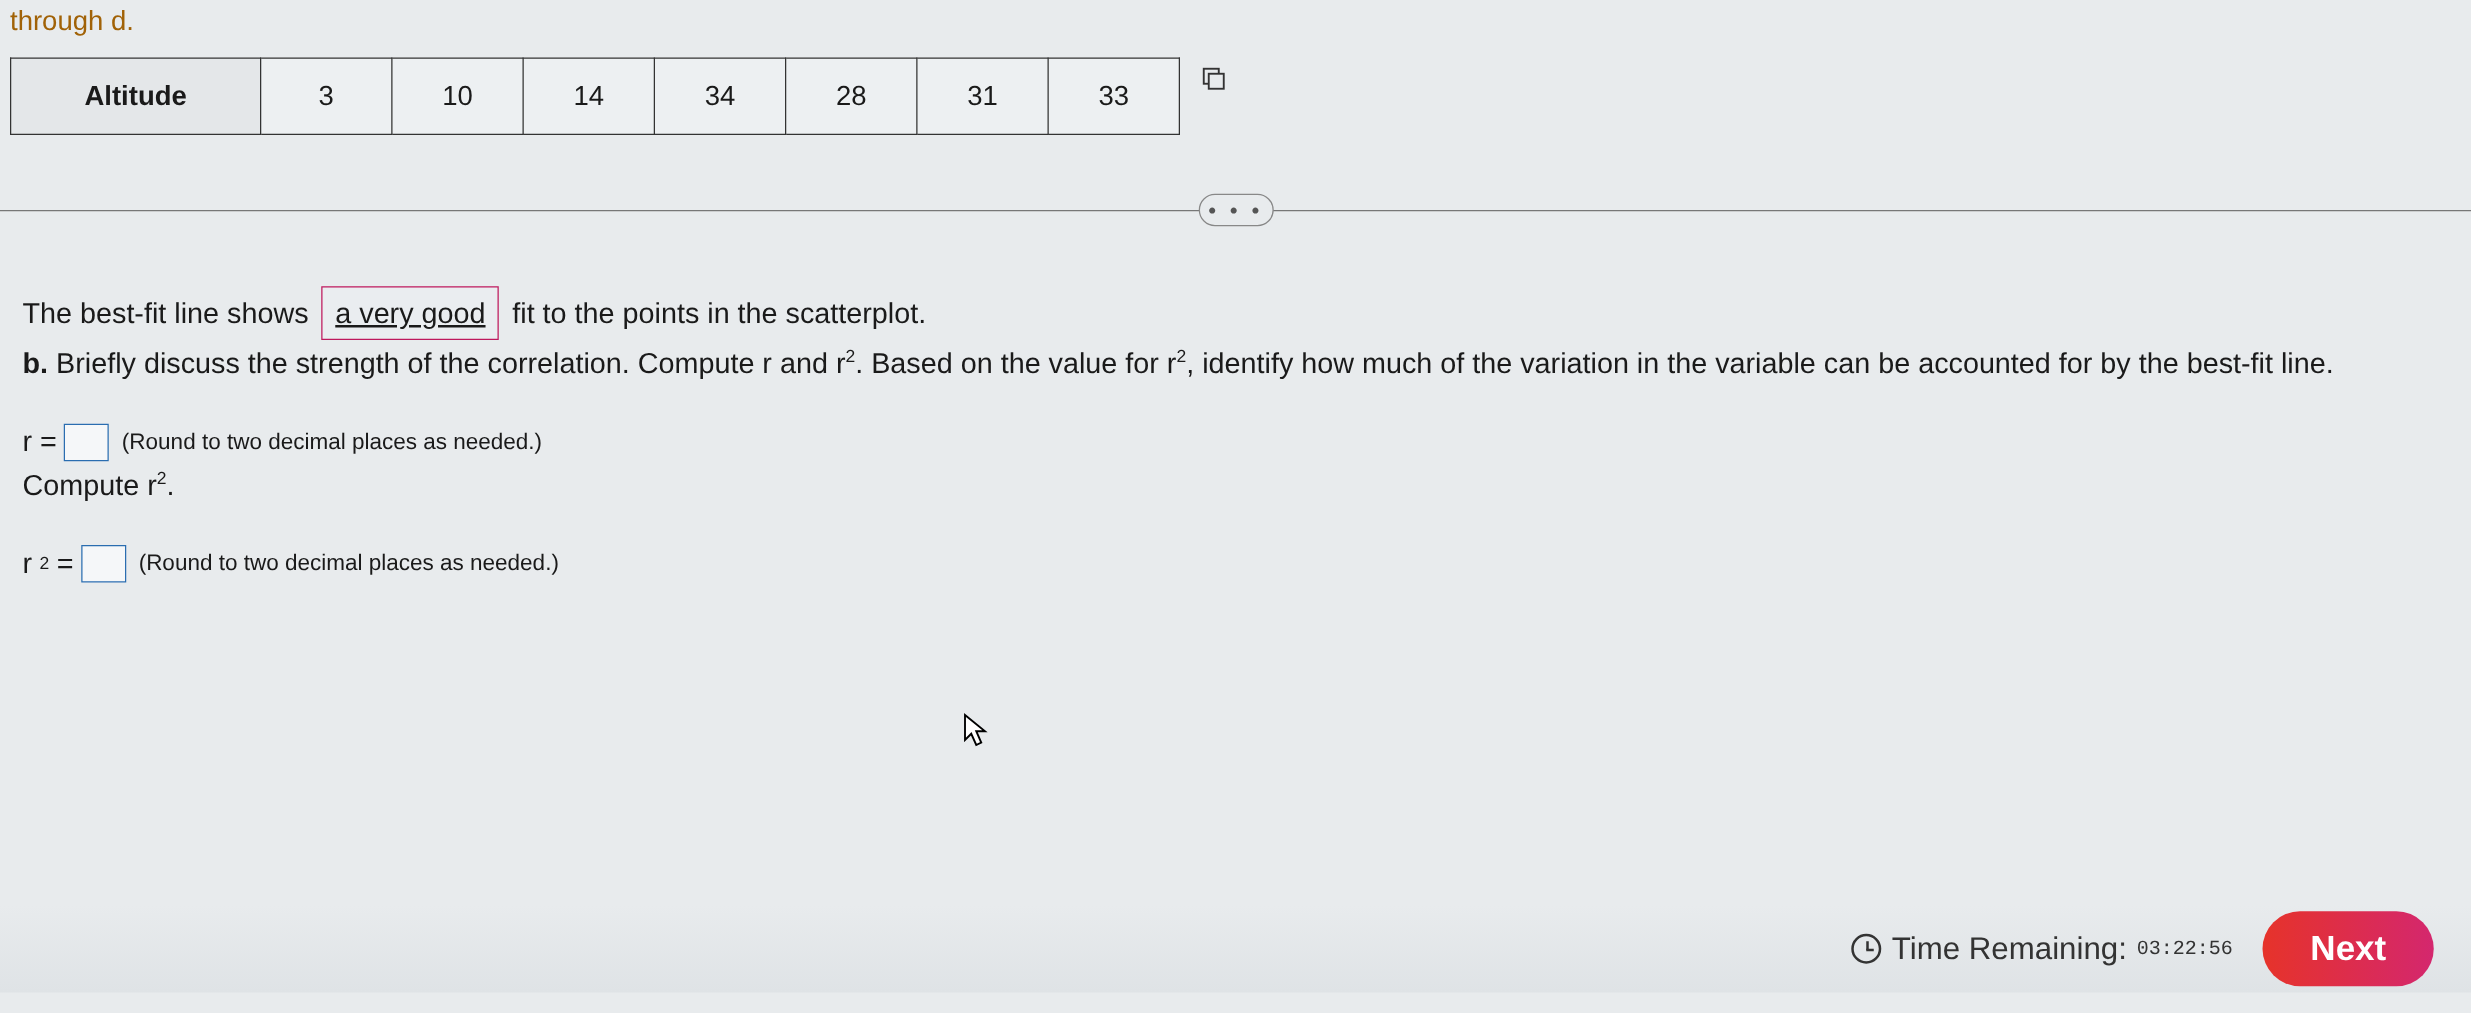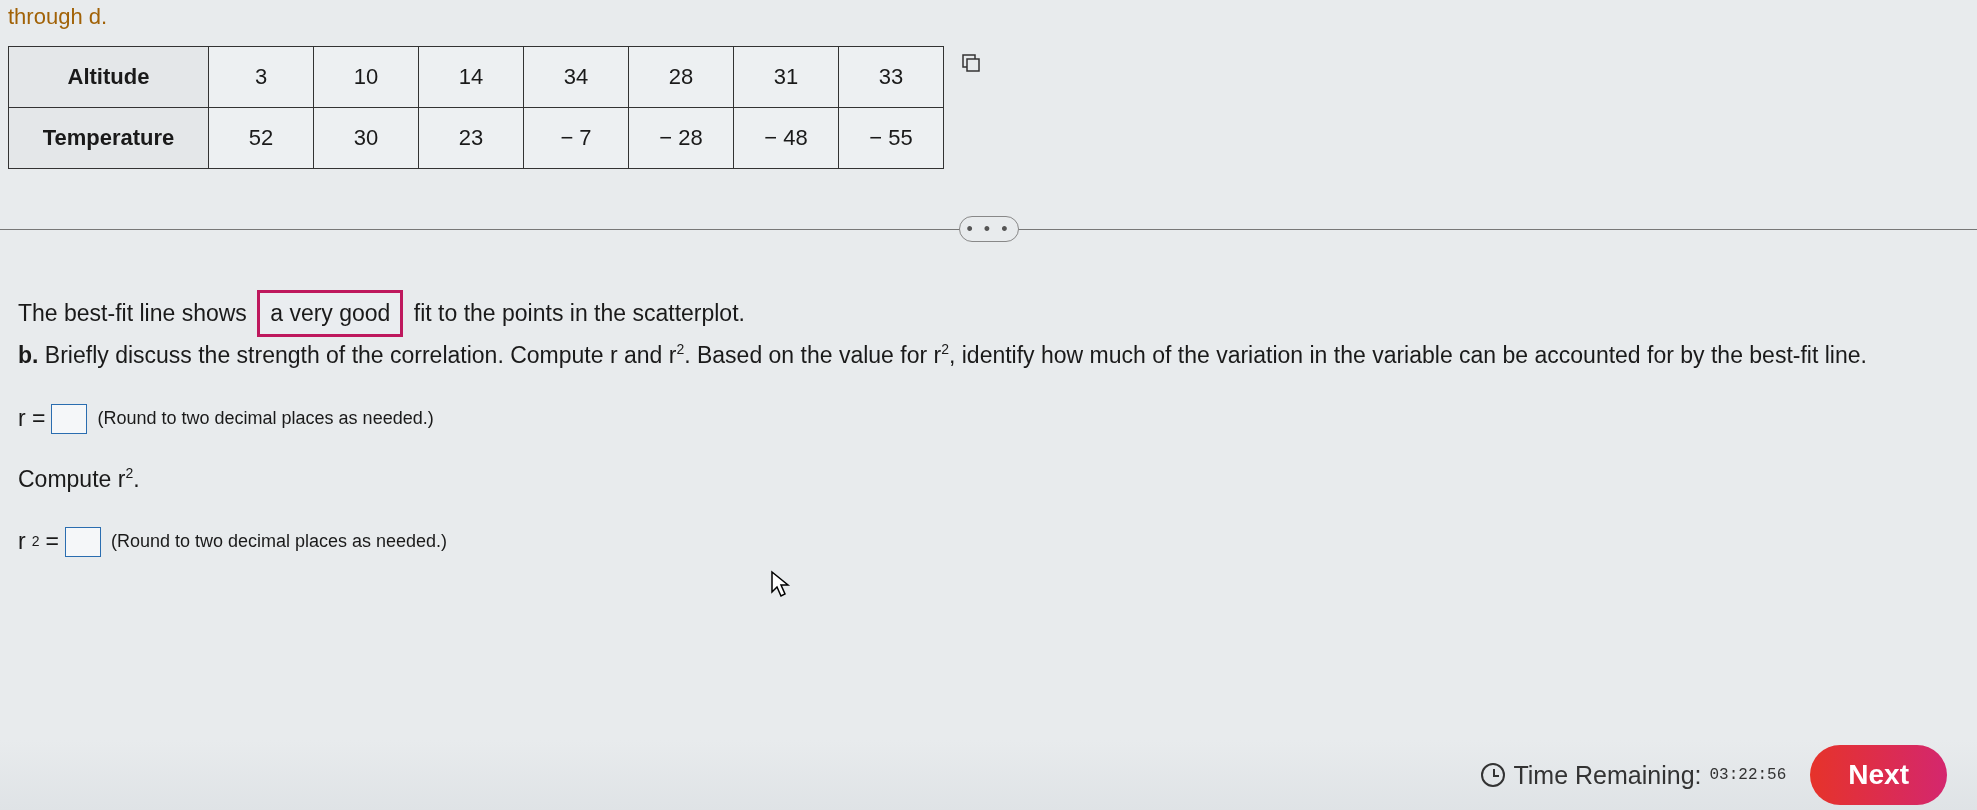--- a/index.html
+++ b/index.html
@@ -75,63 +75,63 @@
       color: #555;
       cursor: pointer;
     }
     .content {
       padding: 60px 20px 0 18px;
       font-size: 23px;
       line-height: 1.5;
     }
     .inline-select-box {
       display: inline-block;
-      border: 3px solid #be185d;
+      border: 1px solid #be185d;
       padding: 3px 10px;
       margin: 0 4px;
       background: #eaedf0;
+      text-decoration: underline;
     }
     .question-block {
       font-size: 23px;
       line-height: 1.6;
     }
     .sup {
       font-size: 14px;
       vertical-align: super;
     }
     .input-row {
       margin-top: 28px;
       font-size: 23px;
       display: flex;
       align-items: center;
       gap: 6px;
     }
     .input-row2 {
-      margin-top: 26px;
       font-size: 23px;
     }
     .small-input {
       width: 36px;
       height: 30px;
       border: 1px solid #2a6db0;
       background: #f5f7f9;
     }
     .hint {
       font-size: 18px;
       margin-left: 4px;
     }
     .cursor {
       position: absolute;
       left: 770px;
       top: 570px;
       pointer-events: none;
     }
     .footer {
       position: absolute;
-      bottom: 0;
+      bottom: 16px;
       right: 0;
       left: 0;
       height: 70px;
       display: flex;
       align-items: center;
       justify-content: flex-end;
       padding-right: 30px;
       gap: 24px;
       background: linear-gradient(#e8ebed, #dfe3e6);
     }
@@ -194,30 +194,20 @@
         <tr>
       <td class="row-header">Altitude</td>
       <td class="cell">3</td>
       <td class="cell">10</td>
       <td class="cell">14</td>
       <td class="cell">34</td>
       <td class="cell">28</td>
       <td class="cell">31</td>
       <td class="cell">33</td>
     </tr>
-    <tr>
-      <td class="row-header">Temperature</td>
-      <td class="cell">52</td>
-      <td class="cell">30</td>
-      <td class="cell">23</td>
-      <td class="cell">− 7</td>
-      <td class="cell">− 28</td>
-      <td class="cell">− 48</td>
-      <td class="cell">− 55</td>
-    </tr>
   </tbody>
     </table>
   <span class="table-icon">
     <svg width="22" height="22" viewBox="0 0 22 22">
       <rect x="3" y="3" width="12" height="12" fill="none" stroke="#333" stroke-width="1.5"></rect>
       <rect x="7" y="7" width="12" height="12" fill="#e8ebed" stroke="#333" stroke-width="1.5"></rect>
     </svg>
   </span>
 </div>
 

